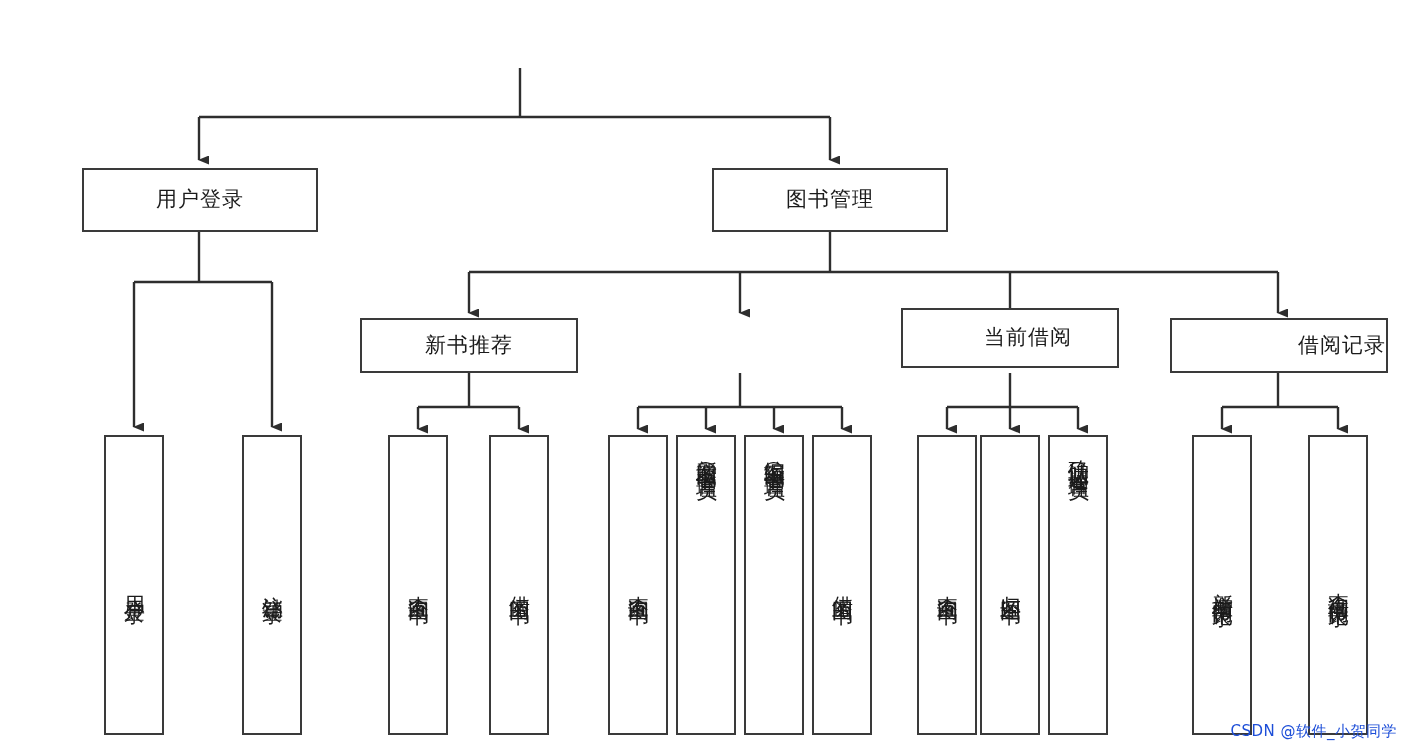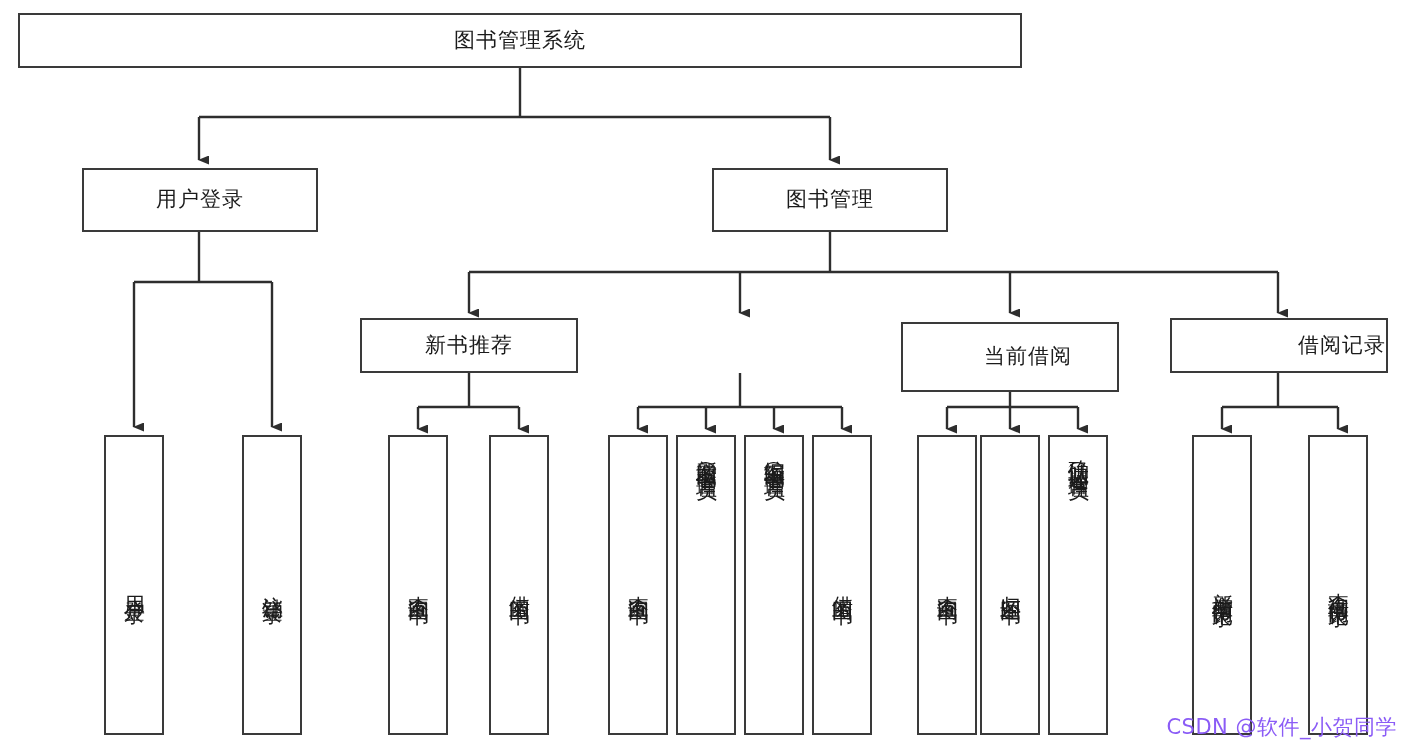--- a/index.html
+++ b/index.html
@@ -60,22 +60,22 @@
     letter-spacing: 3px;
   }
   .node-vertical.centered {
     align-items: center;
     padding-top: 0;
   }
   .watermark {
     position: absolute;
     right: 8px;
     bottom: 6px;
-    font-size: 21px;
-    color: #8b5cf6;
+    font-size: 15px;
+    color: #1d4ed8;
     letter-spacing: 0.5px;
     white-space: nowrap;
     pointer-events: none;
   }
 </style>
 </head>
 <body>
 
 <div id="diagram-root">
 
@@ -123,35 +123,32 @@
       <path d="M1010,407 L1010,429" marker-end="url(#arrowhead)"></path>
       <path d="M1078,407 L1078,429" marker-end="url(#arrowhead)"></path>
 
       <path d="M1278,373 L1278,407"></path>
       <path d="M1222,407 L1338,407"></path>
       <path d="M1222,407 L1222,429" marker-end="url(#arrowhead)"></path>
       <path d="M1338,407 L1338,429" marker-end="url(#arrowhead)"></path>
     </g>
   </svg>
 
-  <div class="node-box root node-horizontal" style="left:18px; top:13px; width:1004px; height:55px;">
-    <span class="node-label">图书管理系统</span>
-  </div>
 
   <div class="node-box node-horizontal" style="left:82px; top:168px; width:236px; height:64px;">
     <span class="node-label">用户登录</span>
   </div>
   <div class="node-box node-horizontal" style="left:712px; top:168px; width:236px; height:64px;">
     <span class="node-label">图书管理</span>
   </div>
 
   <div class="node-box node-horizontal" style="left:360px; top:318px; width:218px; height:55px;">
     <span class="node-label">新书推荐</span>
   </div>
-  <div class="node-box node-horizontal" style="left:901px; top:322px; width:218px; height:70px;padding-left:36px;">
+  <div class="node-box node-horizontal" style="left:901px; top:308px; width:218px; height:60px;padding-left:36px;">
     <span class="node-label">当前借阅</span>
   </div>
   <div class="node-box node-horizontal" style="left:1170px; top:318px; width:218px; height:55px;justify-content:flex-end;">
     <span class="node-label">借阅记录</span>
   </div>
 
   <div class="node-box node-vertical centered" style="left:104px; top:435px; width:60px; height:300px;">
     <span class="node-label">用户登录</span>
   </div>
   <div class="node-box node-vertical centered" style="left:242px; top:435px; width:60px; height:300px;">

